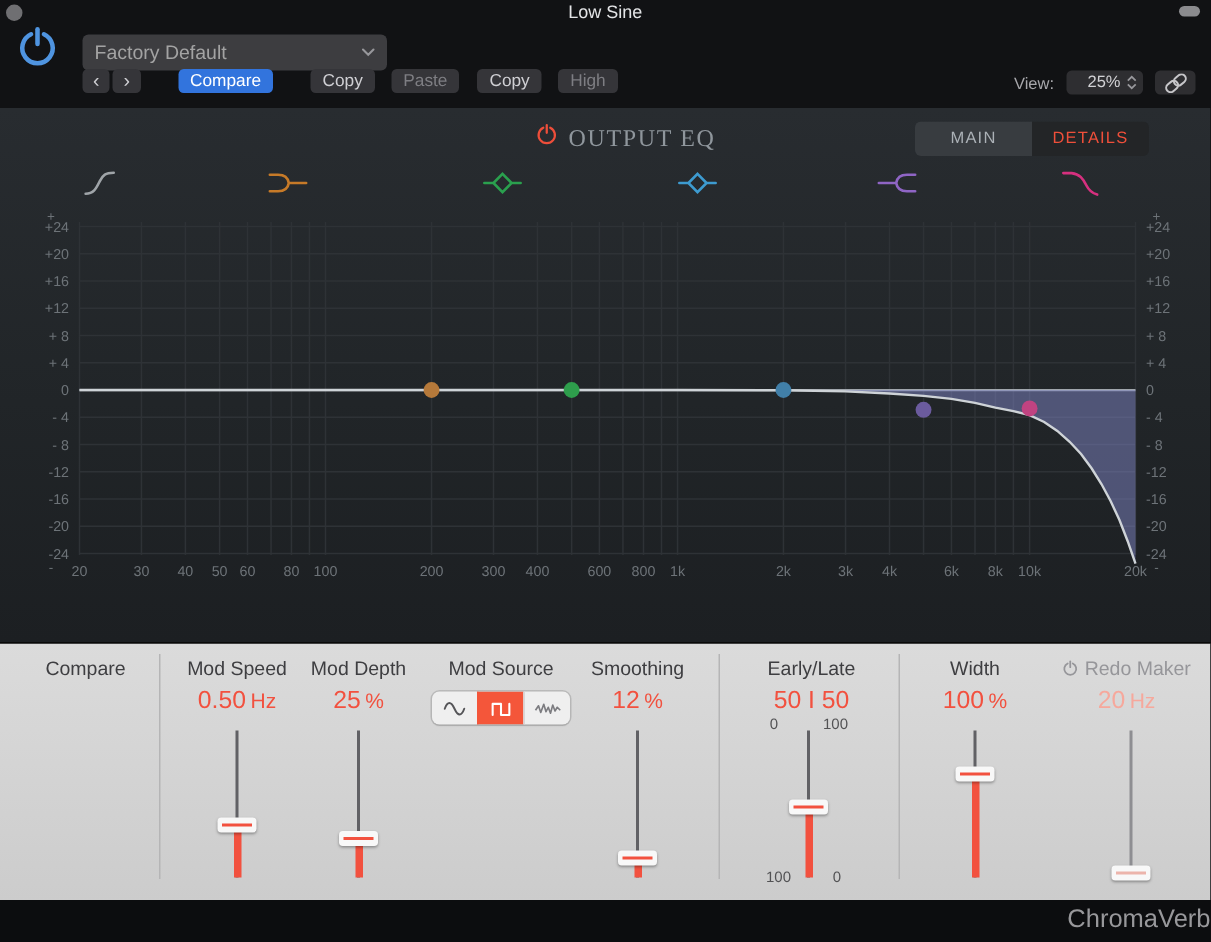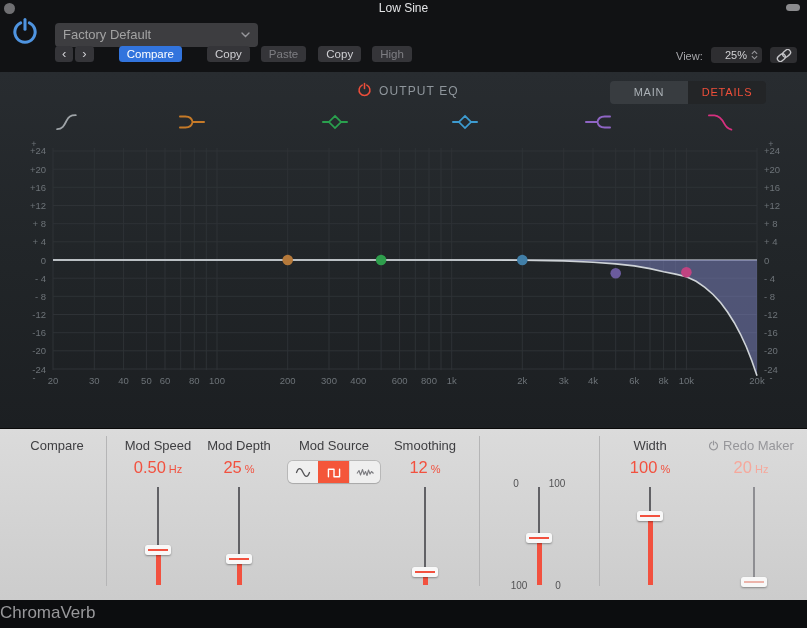--- a/index.html
+++ b/index.html
@@ -29,37 +29,37 @@
              display:flex;align-items:center;justify-content:flex-end;padding:0 4px;box-sizing:border-box;}
   .view-step .val{color:#d2d2d5;font-size:11px;margin-right:4px;}
   .updown{display:flex;flex-direction:column;align-items:center;color:#97979b;}
   .view-link{position:absolute;left:770px;top:47px;width:27px;height:16px;background:#2e2e31;border-radius:3.5px;
              display:flex;align-items:center;justify-content:center;color:#c6c6c9;}
 
   
   .eq-panel{position:absolute;top:72px;left:0;width:807px;height:356px;
             background:linear-gradient(#282c30,#212528 55%,#1c1f22);}
   .eq-power{position:absolute;left:357px;top:82px;width:15px;height:15px;color:#ee4e3a;}
-  .eq-title{position:absolute;left:379px;top:84px;font-size:12px;letter-spacing:1.1px;color:#8f969c;}
+  .eq-title{position:absolute;left:379px;top:84px;font-size:16px;letter-spacing:1.1px;color:#8f969c;font-family:Liberation Serif, serif;}
   .tabs{position:absolute;left:610px;top:81px;display:flex;border-radius:4px;overflow:hidden;}
   .tab{width:78px;height:23px;line-height:23px;text-align:center;font-size:11px;letter-spacing:0.8px;cursor:default;}
   .tab-main{background:#383c40;color:#abb1b6;}
   .tab-details{background:#232527;color:#ef4f3a;}
   .band{position:absolute;top:111px;width:30px;height:22px;}
   #eq-plot{position:absolute;top:136px;left:0;}
   #eq-plot text{font-family:"Liberation Sans",sans-serif;}
 
   
   .bottom{position:absolute;top:428px;left:0;width:807px;height:172px;
           background:linear-gradient(#dbdbdb,#cccccc);border-top:1px solid #0a0a0a;box-sizing:border-box;}
   .vdiv{position:absolute;width:1px;top:436px;height:150px;background:#b5b5b6;}
   .col{position:absolute;top:438px;width:120px;text-align:center;}
   .col .label{font-size:13px;color:#3e3e41;display:flex;align-items:center;justify-content:center;gap:4px;}
   .col .value{margin-top:5px;font-size:16.5px;color:#f2513f;display:flex;align-items:baseline;justify-content:center;gap:3px;}
-  .col .unit{font-size:11px;}
+  .col .unit{font-size:14px;}
   .col.disabled .label{color:#96969a;}
   .col.disabled .value{color:#f6a89c;}
   .q-chev{width:9px;height:13px;color:#f2513f;align-self:center;}
 
   .slider{position:absolute;top:487px;width:26px;height:98px;}
   .slider .track{position:absolute;left:12px;top:0;bottom:0;width:2px;background:#616165;}
   .slider .fill{position:absolute;left:10.5px;bottom:0;width:5px;background:#f2513f;}
   .slider .thumb{position:absolute;left:0;width:26px;height:10px;background:#f8f8f8;border-radius:2.5px;
                  box-shadow:0 1px 2px rgba(0,0,0,0.35);}
   .slider .thumb::after{content:"";position:absolute;left:3px;right:3px;top:4px;height:2px;background:#f2513f;}
@@ -70,21 +70,21 @@
         box-shadow:0 0 0 1px rgba(160,160,160,0.55), 0 1px 1px rgba(0,0,0,0.15);}
   .seg{width:30px;height:22px;display:flex;align-items:center;justify-content:center;background:#efefef;}
   .seg + .seg{border-left:1px solid #d7d7d7;}
   .seg.sel{background:#f4563a;border-color:#f4563a;}
   .seg svg{display:block;}
 
   .el-label{position:absolute;font-size:10px;color:#525254;width:30px;text-align:center;}
 
   
   .footer{position:absolute;top:600px;left:0;width:807px;height:28px;background:#0c0d0f;
-          color:#98989b;font-size:17px;text-align:left;line-height:26px;}
+          color:#98989b;font-size:17px;text-align:right;line-height:26px;}
 </style>
 </head>
 <body>
 
 <div id="app">
 
   <div class="topbar">
     <div class="win-dot"></div>
     <div class="win-pill"></div>
     <div class="win-title">Low Sine</div>
@@ -344,20 +344,24 @@
       <span>12</span>
       <span class="unit">%</span>
     </div>
   </div>
   <div class="slider" style="left:412px">
     <div class="track"></div>
     <div class="fill" style="height: 12.74px;"></div>
     <div class="thumb" style="top: 80.26px;"></div>
   </div>
 
+  <div class="col" style="left:481px">
+    <div class="label">Early/Late</div>
+    <div class="value">50 I 50</div>
+  </div>
   <span class="el-label" style="left:501px;top:478px">0</span>
   <span class="el-label" style="left:542px;top:478px">100</span>
   <span class="el-label" style="left:504px;top:580px">100</span>
   <span class="el-label" style="left:543px;top:580px">0</span>
   <div class="slider" style="left:526px">
     <div class="track"></div>
     <div class="fill" style="height: 47.04px;"></div>
     <div class="thumb" style="top: 45.96px;"></div>
   </div>
 

